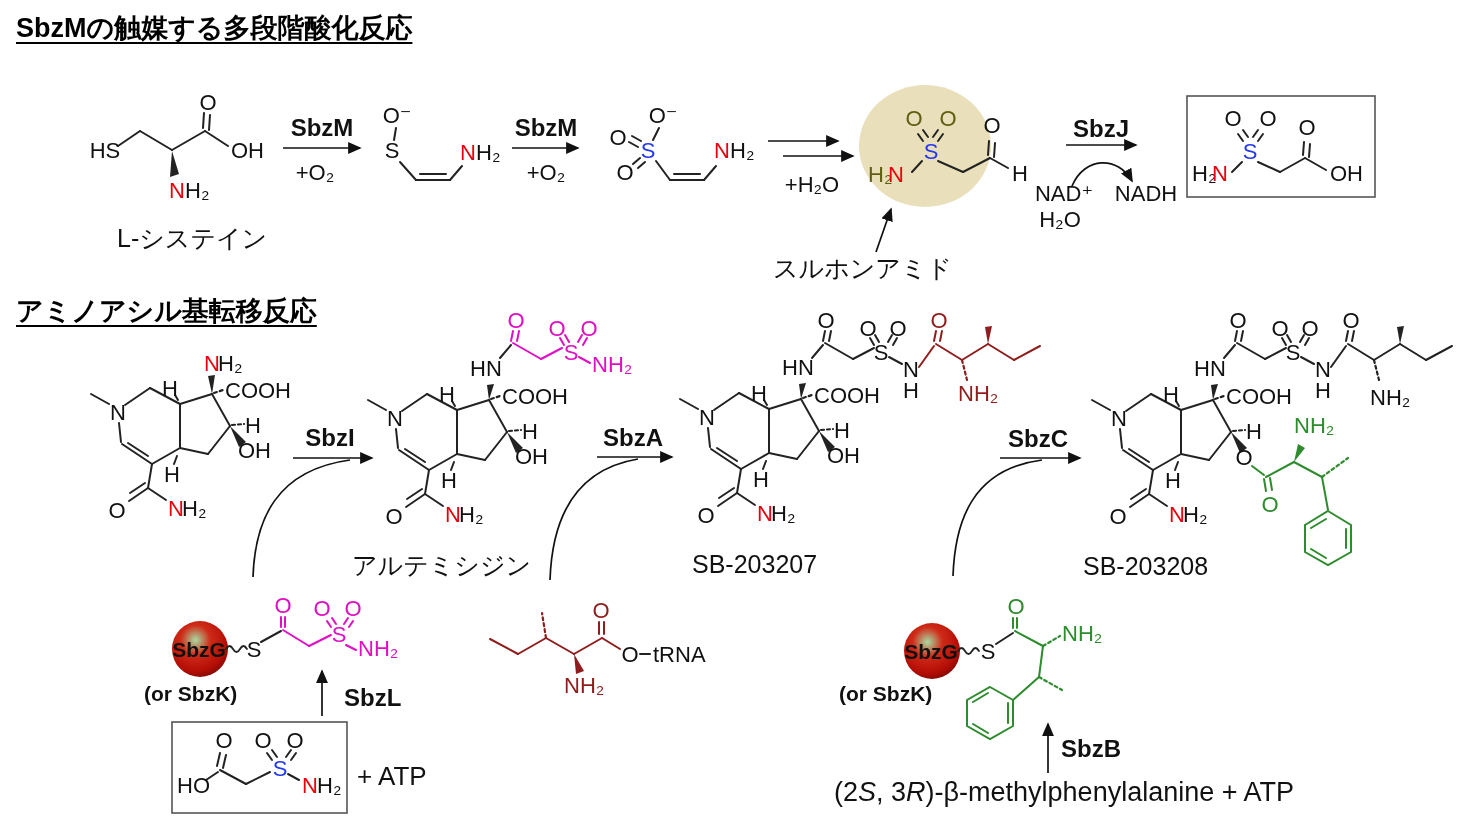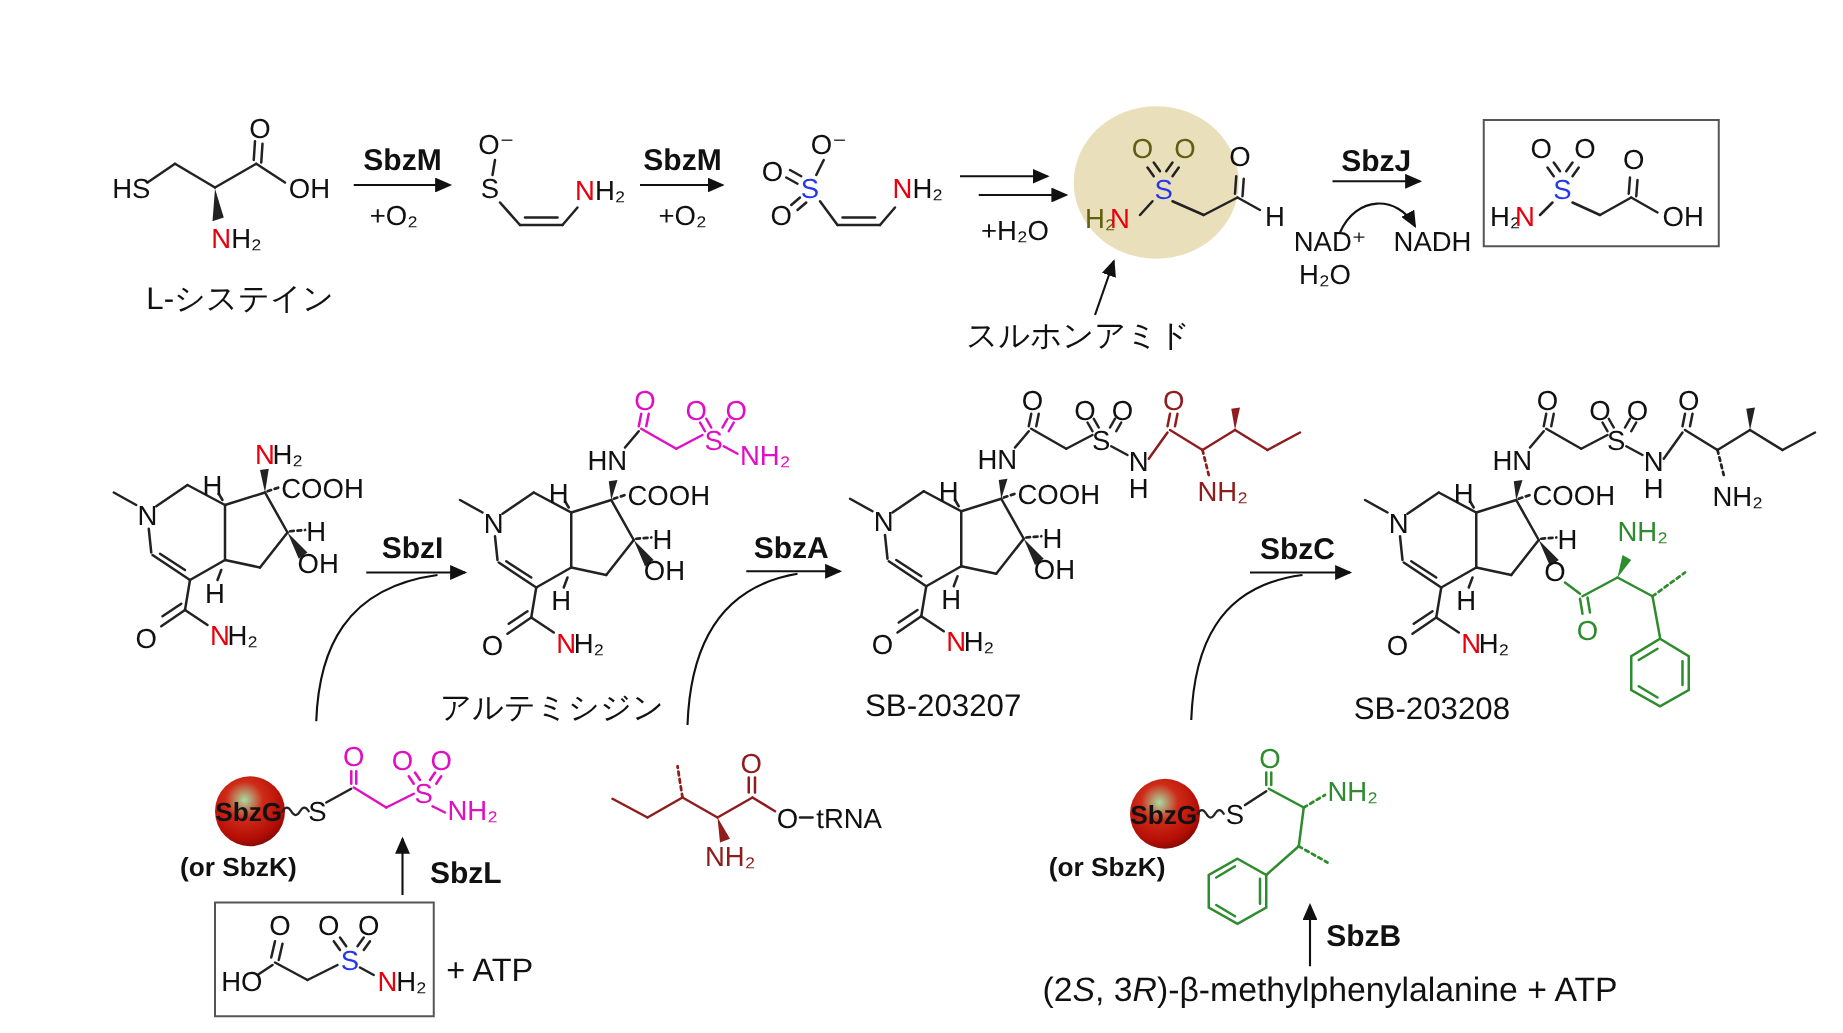--- a/index.html
+++ b/index.html
@@ -19,20 +19,22 @@
   .dsh{stroke-dasharray:3 3;stroke-width:2.2;}
   .arr{stroke:#111;stroke-width:1.7;fill:none;}
   .wb{fill:#222;stroke:none;} .wmr{fill:#8f1d1d;stroke:none;} .wg{fill:#2e8b2e;stroke:none;}
   .boxS{fill:none;stroke:#555;stroke-width:1.6;}
 </style>
 </head>
 <body>
 
 <div id="canvas">
 
+  <div class="title" style="left:16px;top:10px;">SbzMの触媒する多段階酸化反応</div>
+  <div class="title" style="left:16px;top:293px;">アミノアシル基転移反応</div>
 
   <svg width="1474" height="826" viewBox="0 0 1474 826">
     <defs>
       <marker id="ah" markerWidth="9" markerHeight="7" refX="7" refY="3.5" orient="auto">
         <path d="M0,0 L8,3.5 L0,7 Z" fill="#111"></path>
       </marker>
       <radialGradient id="sphereGrad" cx="42%" cy="34%" r="70%">
         <stop offset="0%" stop-color="#a8dba2"></stop>
         <stop offset="38%" stop-color="#cf2b18"></stop>
         <stop offset="80%" stop-color="#b30d05"></stop>

